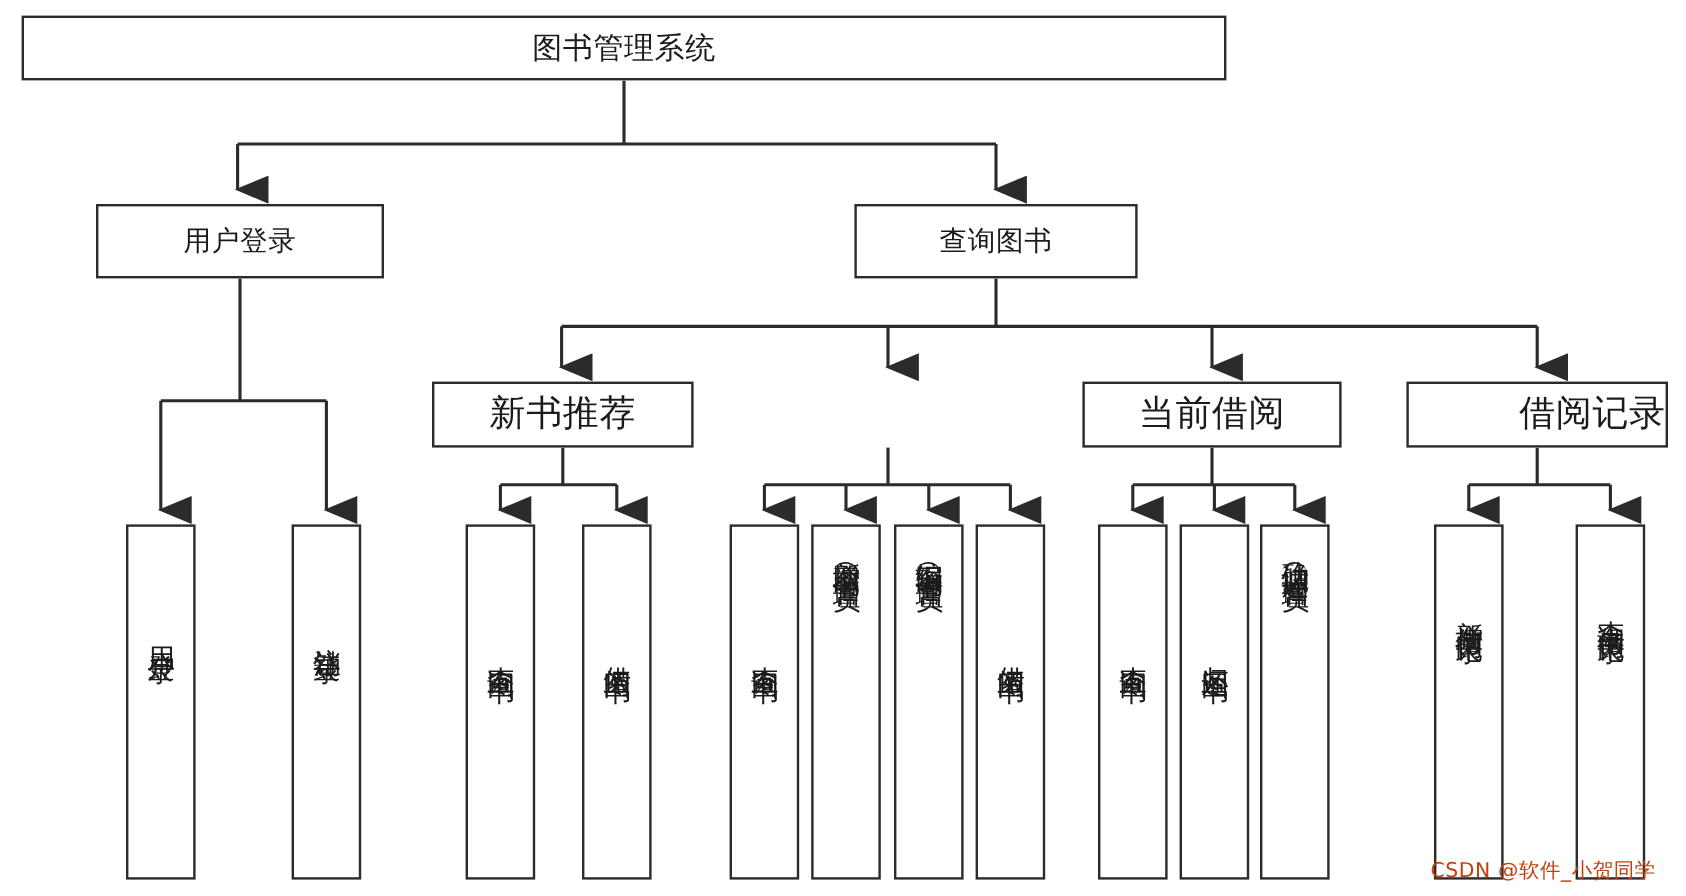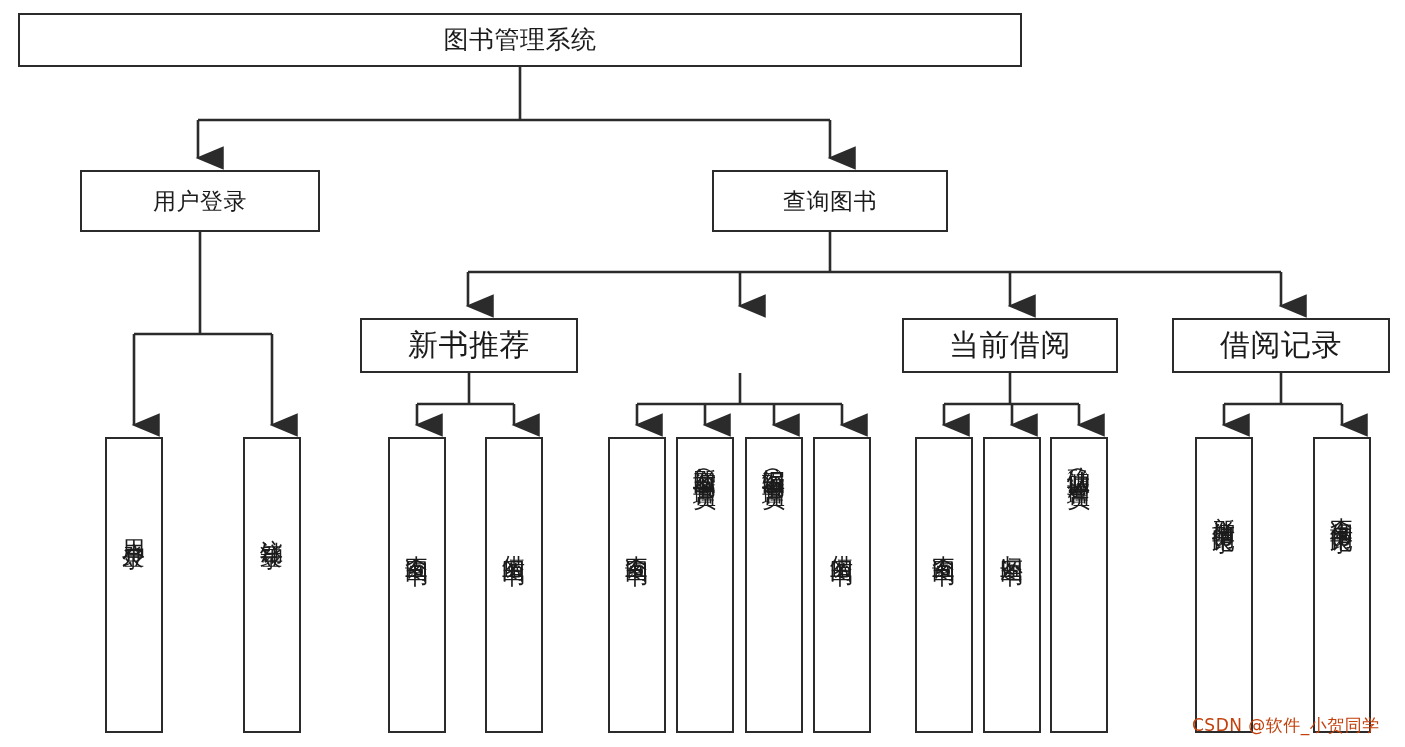--- a/index.html
+++ b/index.html
@@ -137,21 +137,21 @@
   <div class="node node-h node-l2" style="left:712px; top:170px; width:236px; height:62px;">
     <span class="label">查询图书</span>
   </div>
 
   <div class="node node-h node-l3" style="left:360px; top:318px; width:218px; height:55px;">
     <span class="label">新书推荐</span>
   </div>
   <div class="node node-h node-l3" style="left:902px; top:318px; width:216px; height:55px;">
     <span class="label">当前借阅</span>
   </div>
-  <div class="node node-h node-l3" style="left:1172px; top:318px; width:218px; height:55px;">
+  <div class="node node-h node-l3" style="left:1172px; top:318px; width:218px; height:55px;justify-content:flex-end;">
     <span class="label">借阅记录</span>
   </div>
 
   <div id="leaf-layer">
       <div class="node node-leaf leaf-mid" style="left: 105px; top: 437px; width: 58px; height: 296px;">
         <span class="label">用户登录</span>
       </div>
       <div class="node node-leaf leaf-mid" style="left: 243px; top: 437px; width: 58px; height: 296px;">
         <span class="label">注销登录</span>
       </div>

